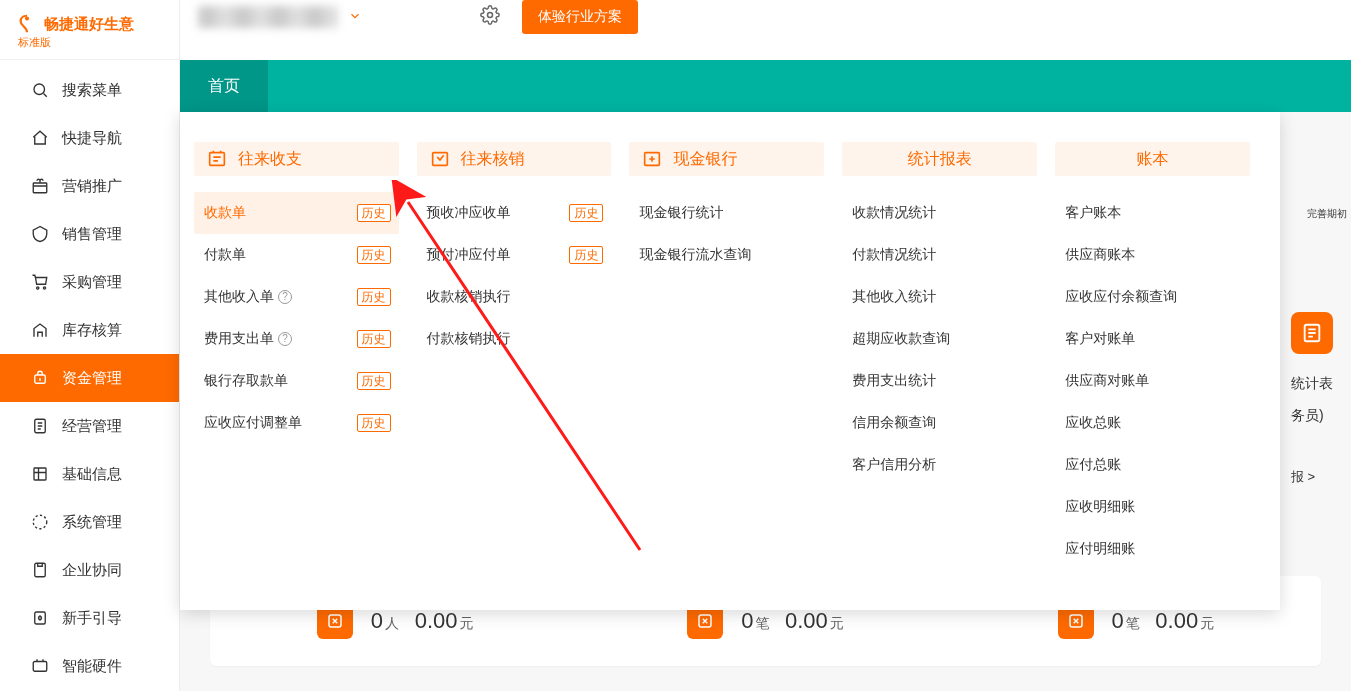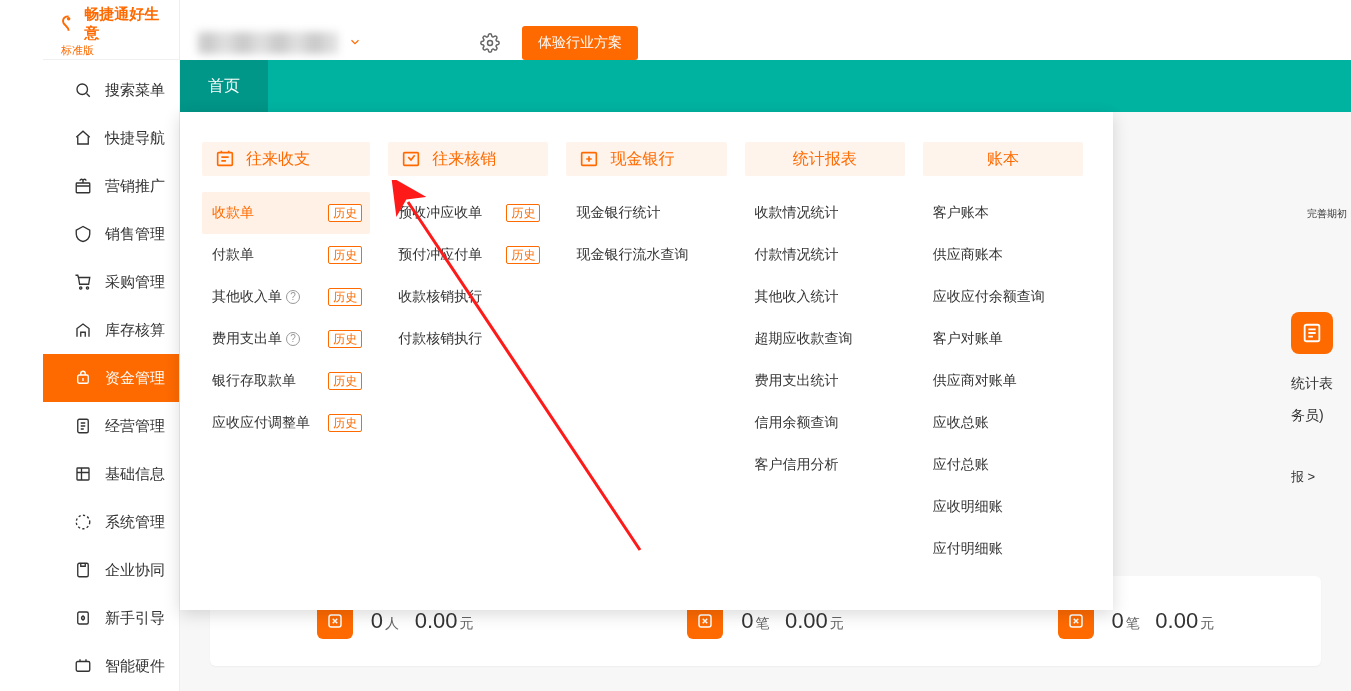--- a/index.html
+++ b/index.html
@@ -16,21 +16,20 @@
 
   
   .sidebar {
     position: absolute;
     left: 0; top: 0; bottom: 0;
     width: 180px;
     background: #fff;
     border-right: 1px solid #eee;
     display: flex;
     flex-direction: column;
-    padding-left: 43px;
   }
   .brand {
     height: 60px;
     padding: 8px 16px 4px 16px;
     display: flex;
     flex-direction: column;
     justify-content: center;
     border-bottom: 1px solid #f0f0f0;
   }
   .brand-row { display:flex; align-items:center; gap:6px; }
@@ -67,21 +66,21 @@
   }
   .nav-item .nav-icon svg { width: 18px; height: 18px; }
 
   
   .topbar {
     position: absolute;
     left: 180px; right: 0; top: 0;
     height: 60px;
     background: #fff;
     display: flex;
-    align-items: flex-end;
+    align-items: flex-start;
     padding: 0 18px;
     gap: 16px;
   }
   .company-select {
     min-width: 260px; height: 34px;
     display:flex; align-items:center; gap:10px;
     color:#888; font-size:14px;
     cursor:pointer;
     position: relative;
   }
@@ -172,24 +171,24 @@
     width:36px;height:36px;border-radius:6px;background:#ff6a00;
     display:flex;align-items:center;justify-content:center;color:#fff;
   }
   .stat .num-big { font-size:22px; color:#333; }
   .stat .unit { font-size:14px; color:#666; margin-left:2px; }
 
   
   .flyout {
     position:absolute;
     left:180px; top:112px;
-    width: 933px;
+    width: 1100px;
     background:#fff;
     box-shadow:0 4px 16px rgba(0,0,0,0.15);
-    padding: 30px 30px 40px 22px;
+    padding: 30px 30px 40px 14px;
     display:flex;
     gap: 18px;
     z-index: 50;
   }
   .col {
     width: 200px;
     display:flex;
     flex-direction:column;
   }
   .col.wide { width: 210px; }

